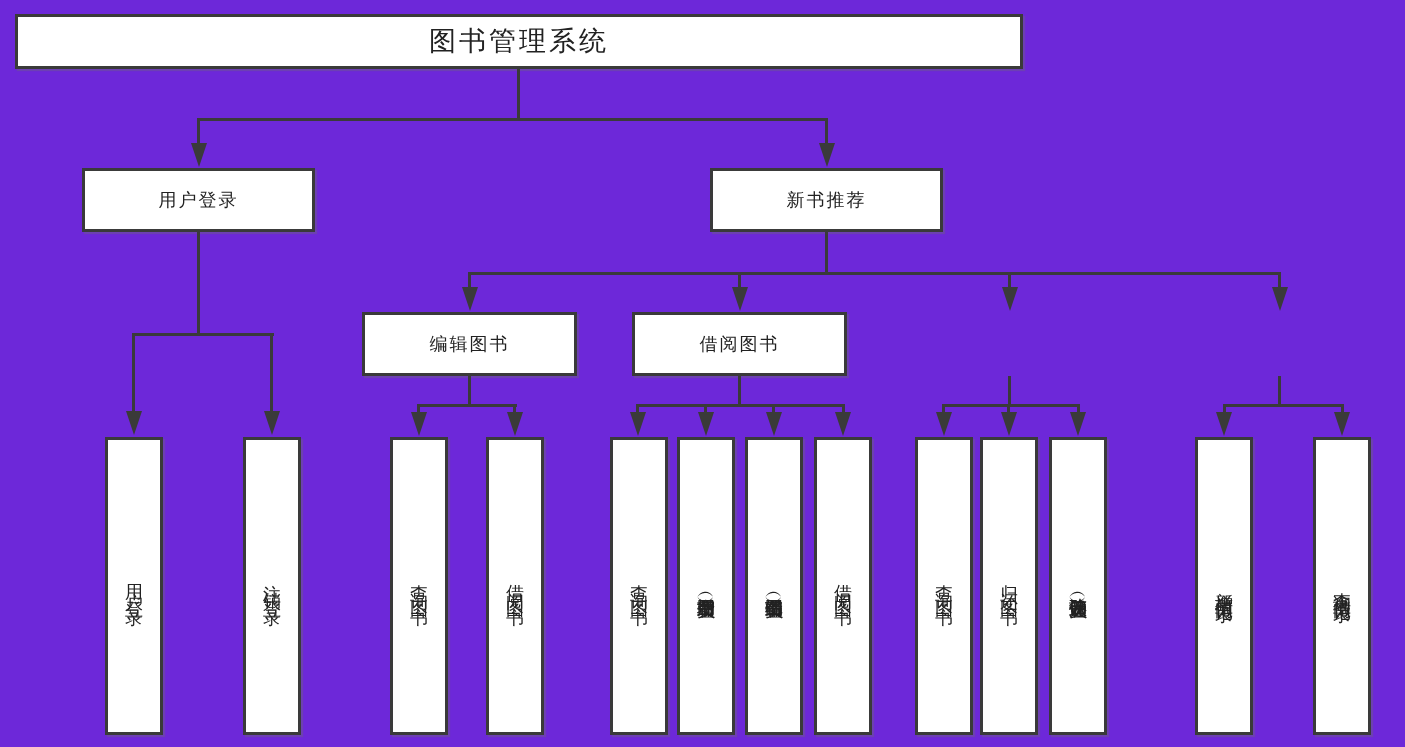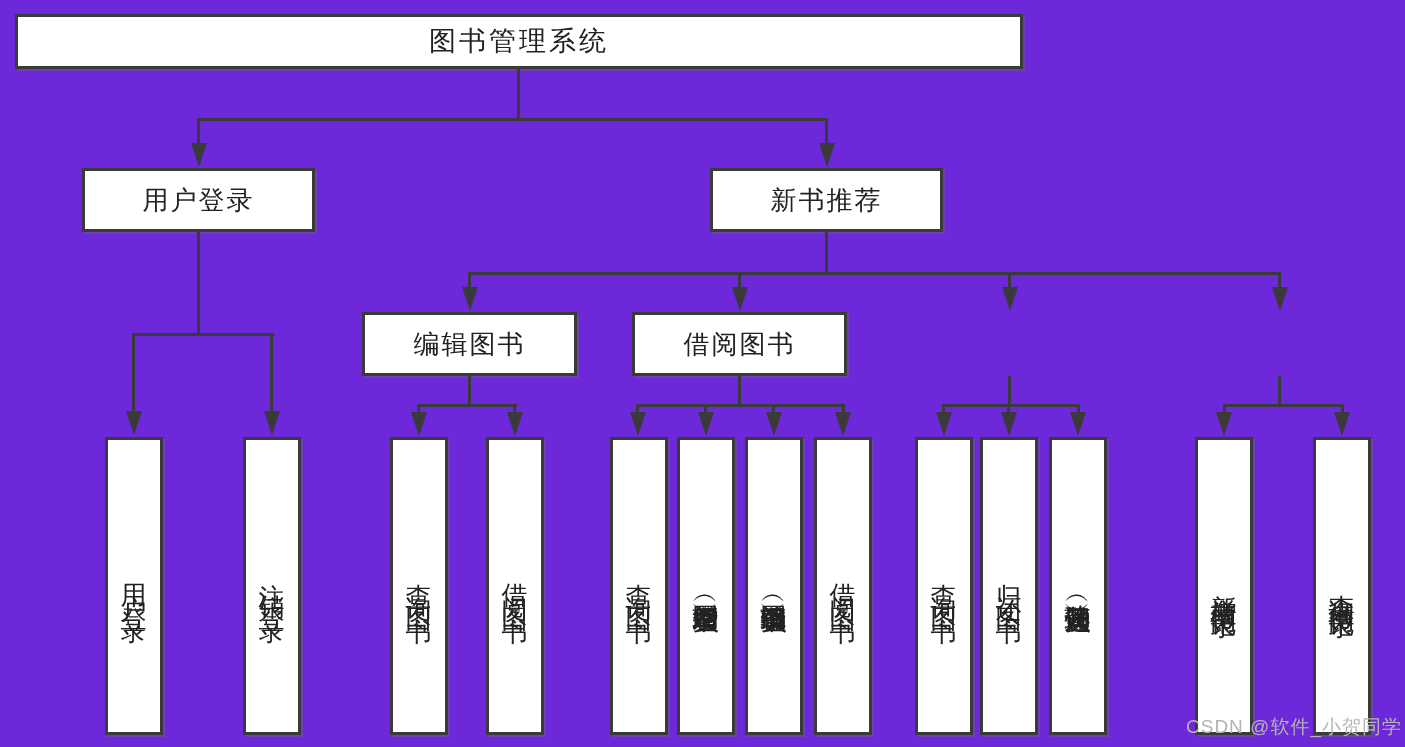--- a/index.html
+++ b/index.html
@@ -20,21 +20,21 @@
     box-sizing:border-box;
     background:#ffffff;
     border:3px solid var(--line);
     box-shadow:2px 2px 1px rgba(110,110,110,0.35);
     display:flex;
     align-items:center;
     justify-content:center;
   }
   .node .label{
     color:var(--text);
-    font-size:26px;
+    font-size:18px;
     line-height:1;
     letter-spacing:2px;
     white-space:nowrap;
   }
   .node.root .label{font-size:27px;letter-spacing:3px;}
   .node.v .label{
     writing-mode:vertical-rl;
     white-space:normal;
     letter-spacing:0.02em;
   }
@@ -196,15 +196,14 @@
   <div class="line" style="left:1077px;top:404px;width:3px;height:10px;"></div>
   <div class="arrow" style="left:1070px;top:412px;"></div>
 
   <div class="line" style="left:1278px;top:376px;width:3px;height:31px;"></div>
   <div class="line" style="left:1223px;top:404px;width:121px;height:3px;"></div>
   <div class="line" style="left:1223px;top:404px;width:3px;height:10px;"></div>
   <div class="arrow" style="left:1216px;top:412px;"></div>
   <div class="line" style="left:1341px;top:404px;width:3px;height:10px;"></div>
   <div class="arrow" style="left:1334px;top:412px;"></div>
 
-  <div class="watermark">CSDN @软件_小贺同学</div>
 
 </div>
 
 </body></html>

